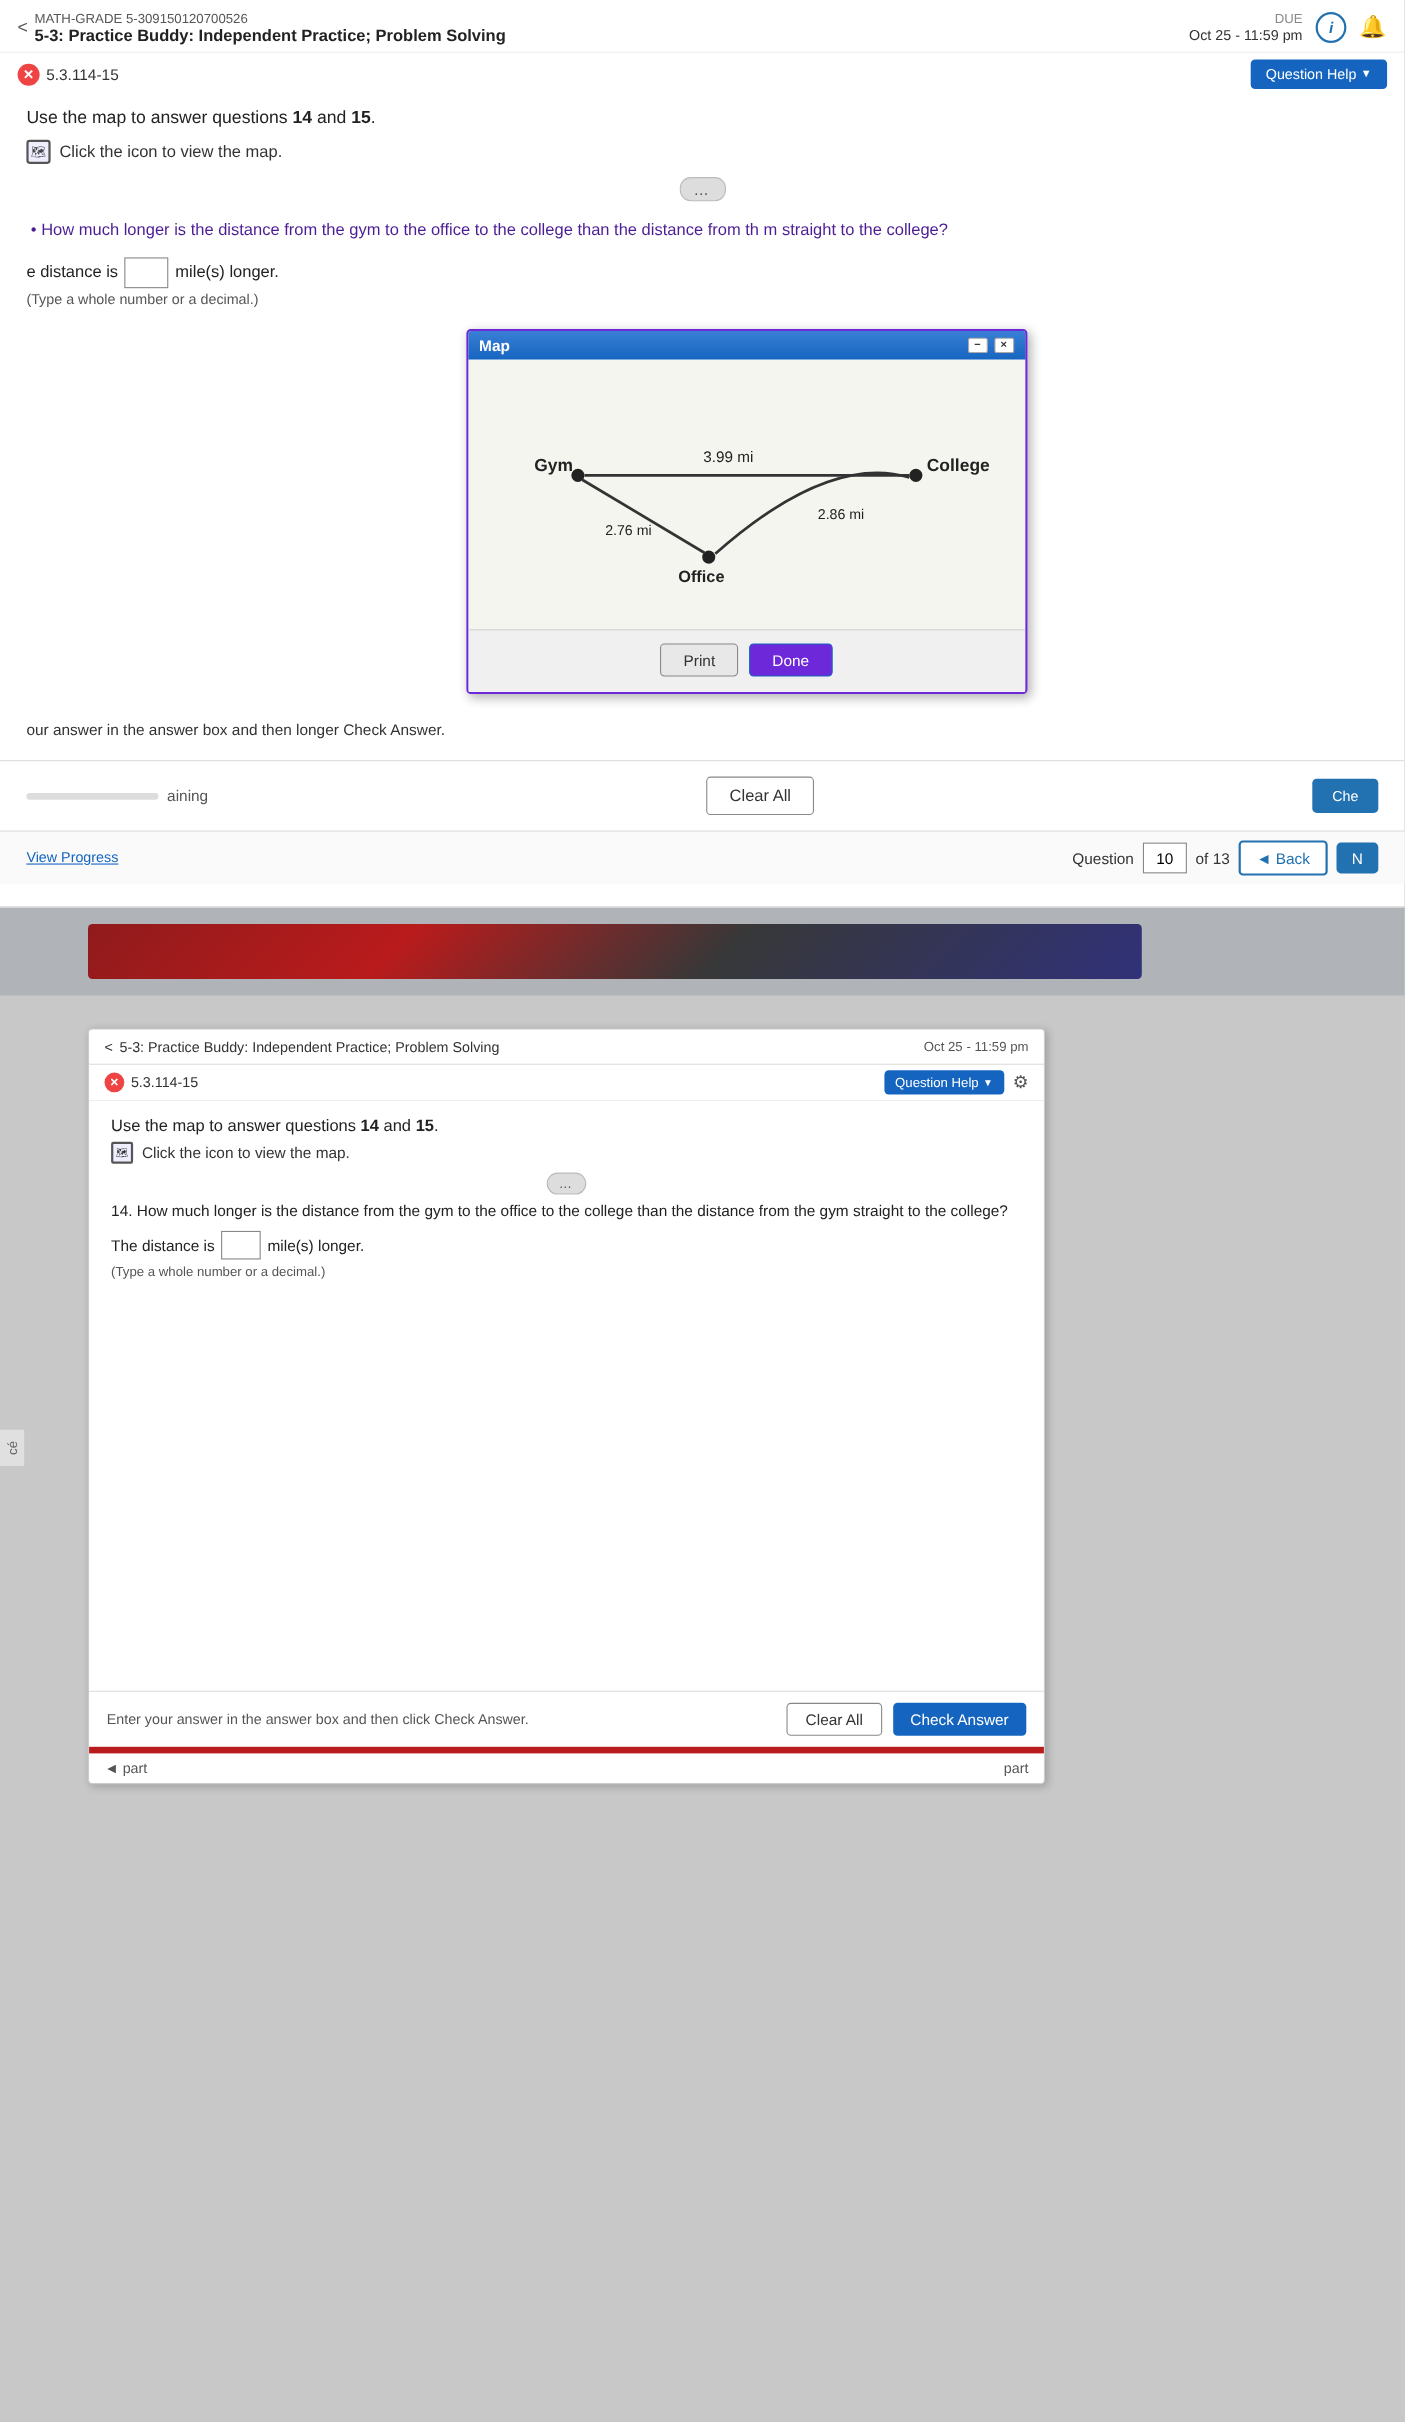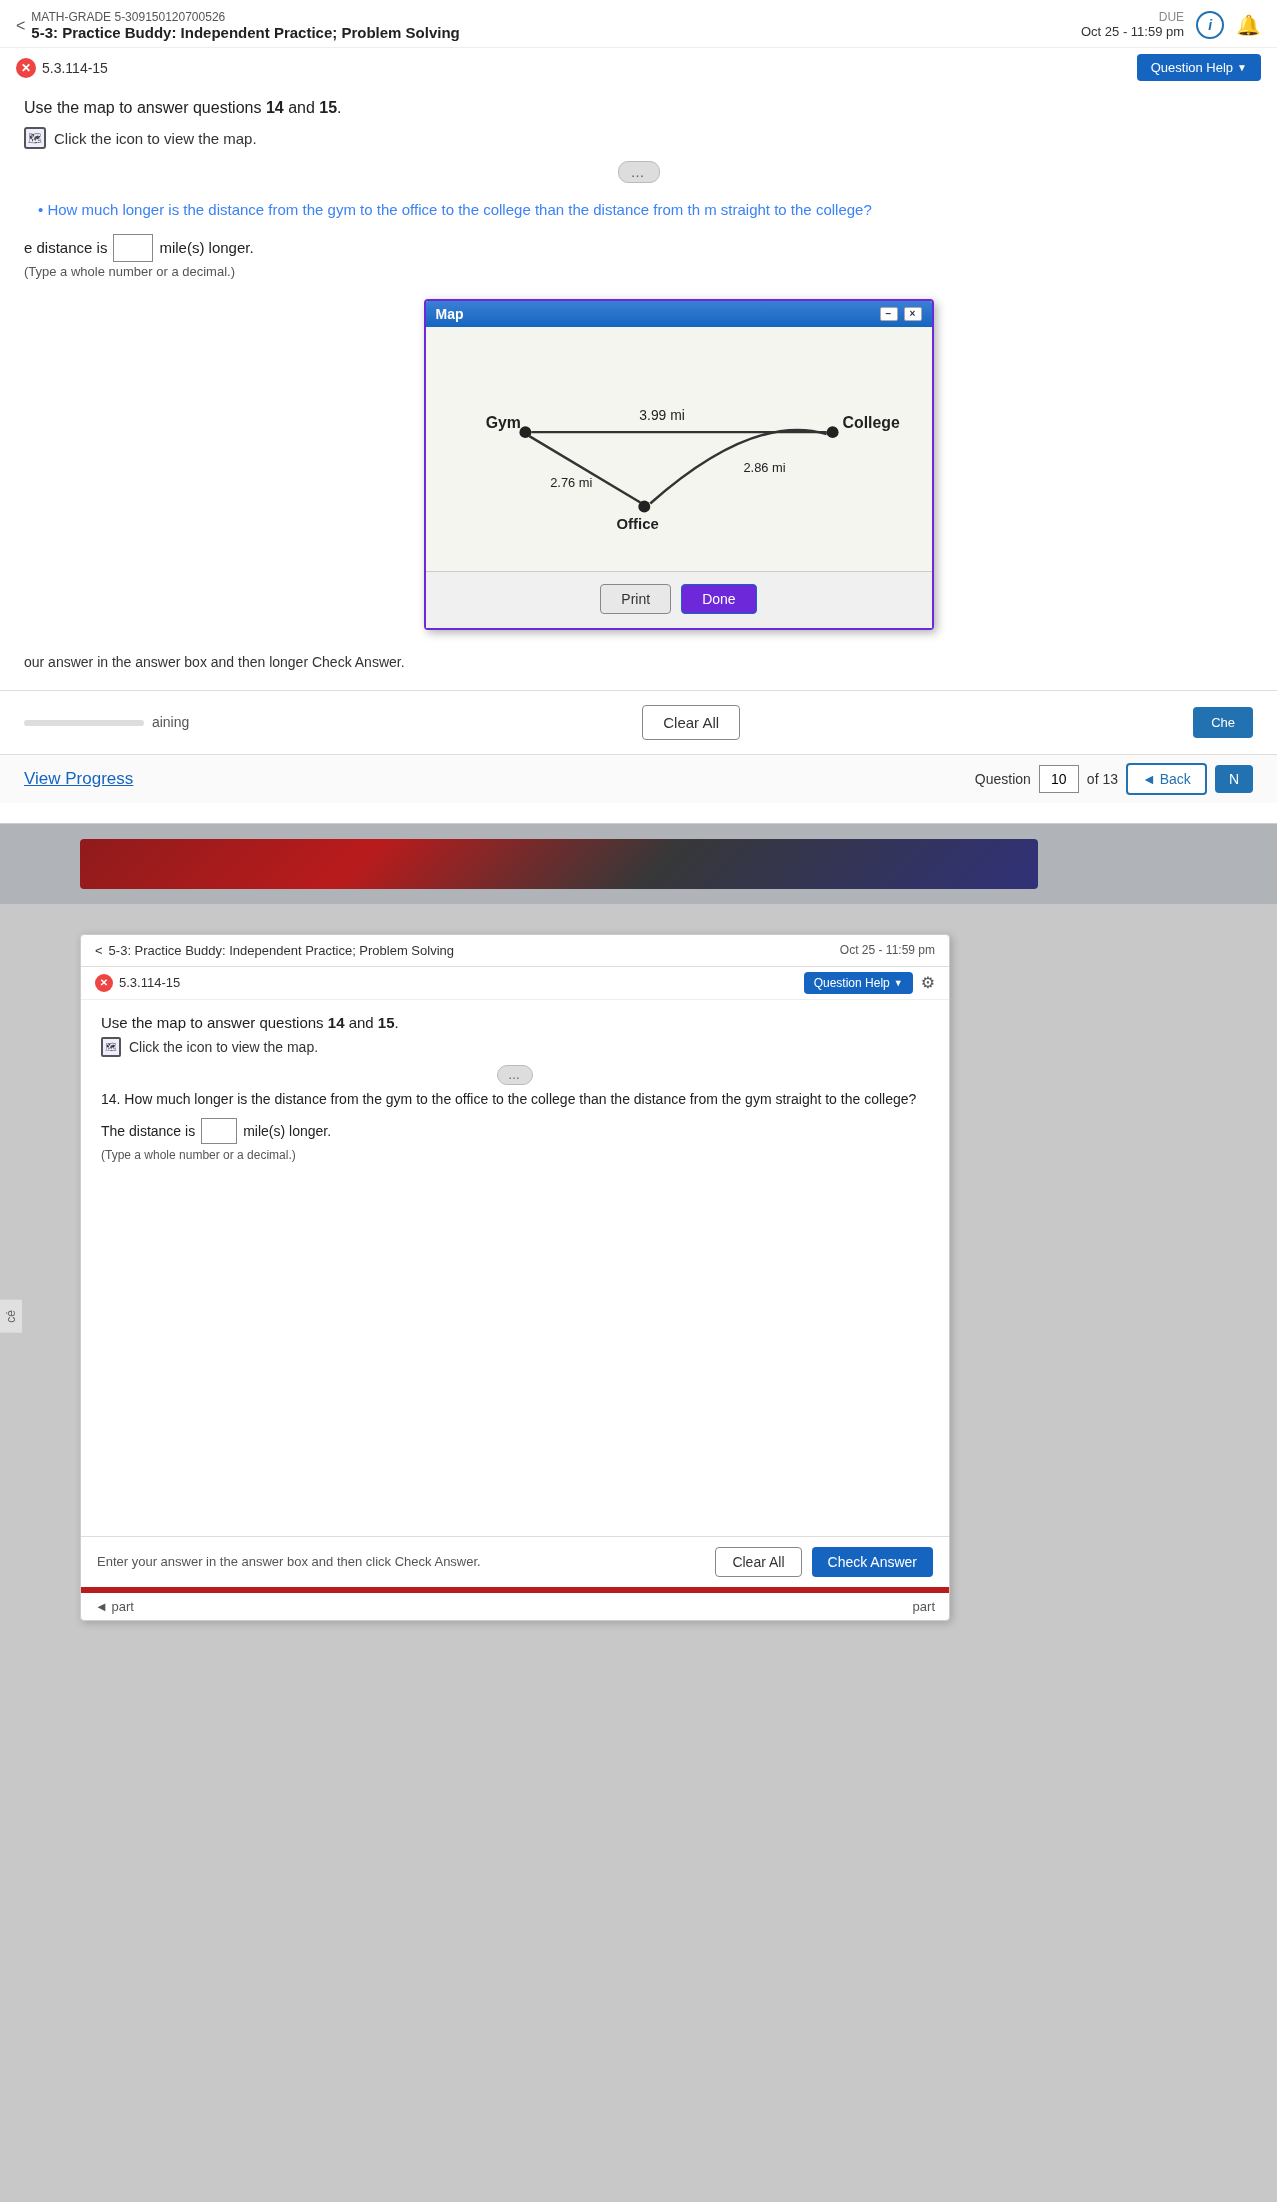--- a/index.html
+++ b/index.html
@@ -174,23 +174,23 @@
       border: 1px solid #bbb;
       border-radius: 10px;
       padding: 2px 12px;
       font-size: 14px;
       cursor: pointer;
       color: #555;
       letter-spacing: 2px;
     }
 
     .question-text {
-      padding: 10px 24px 4px 38px;
+      padding: 10px 24px 4px 28px;
       font-size: 15px;
-      color: #3b82f6;
+      color: #4c1d95;
       line-height: 1.5;
     }
 
     .answer-line {
       display: flex;
       align-items: center;
       gap: 6px;
       padding: 8px 24px 2px 24px;
       font-size: 15px;
       color: #222;
@@ -330,21 +330,21 @@
     .progress-bar-section {
       display: flex;
       align-items: center;
       justify-content: space-between;
       padding: 8px 24px;
       border-top: 1px solid #ddd;
       background: #fafafa;
     }
 
     .view-progress {
-      font-size: 17px;
+      font-size: 13px;
       color: #1565c0;
       cursor: pointer;
       text-decoration: underline;
     }
 
     .question-nav {
       display: flex;
       align-items: center;
       gap: 8px;
     }

